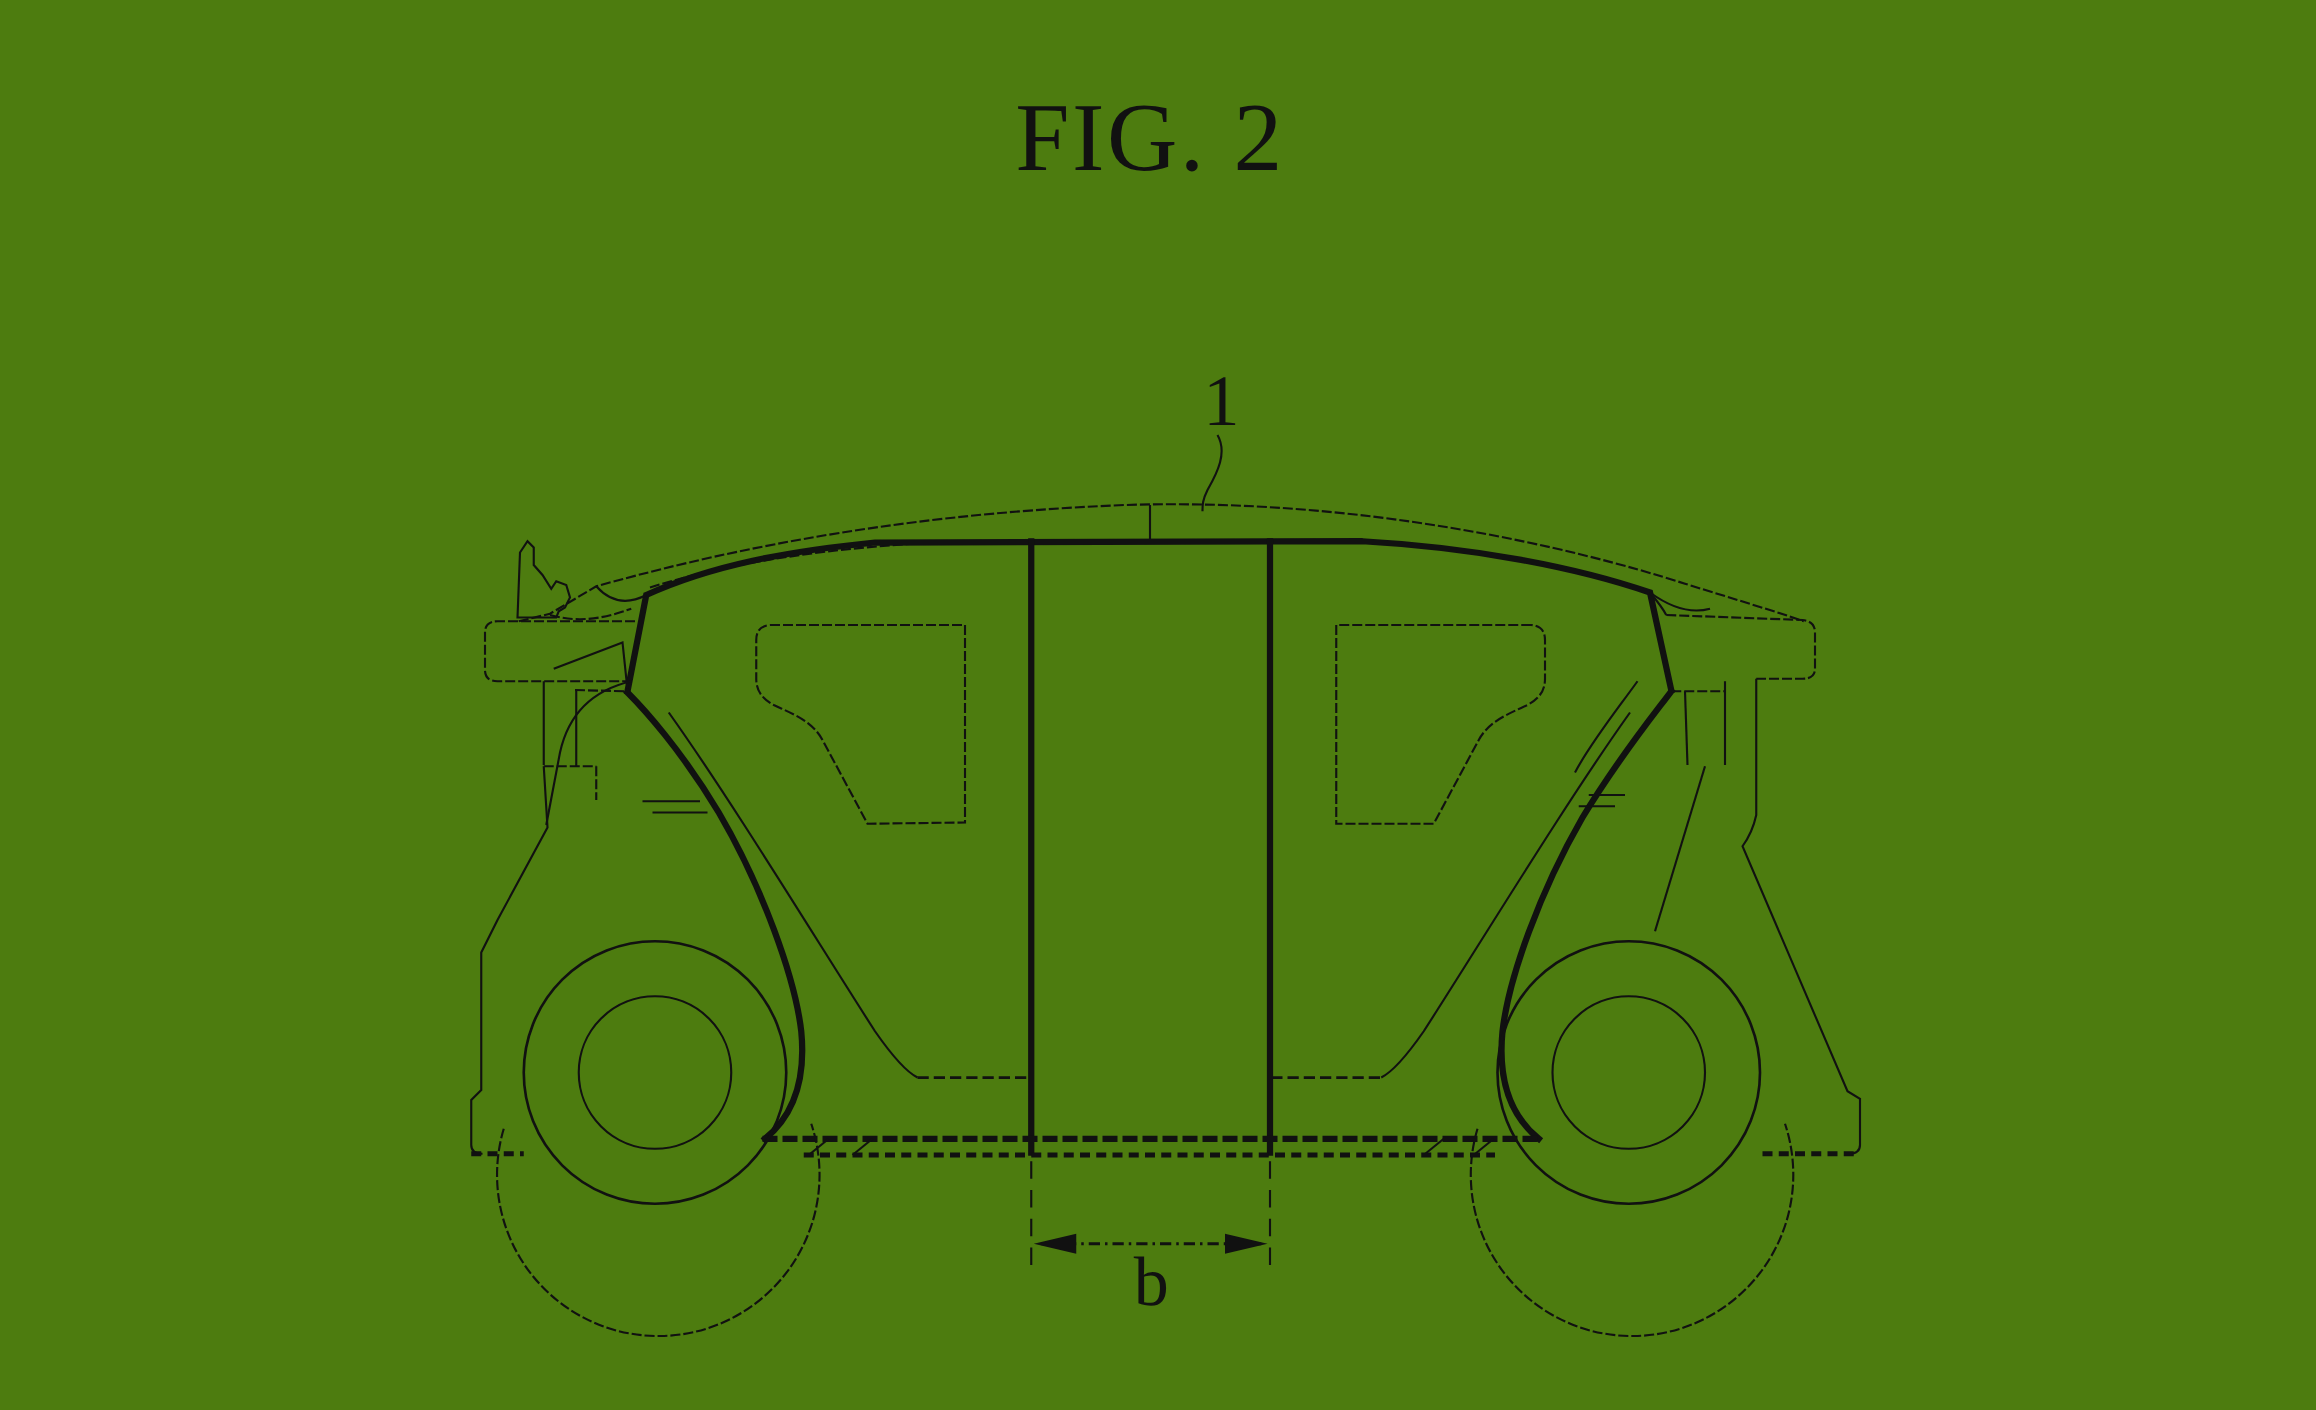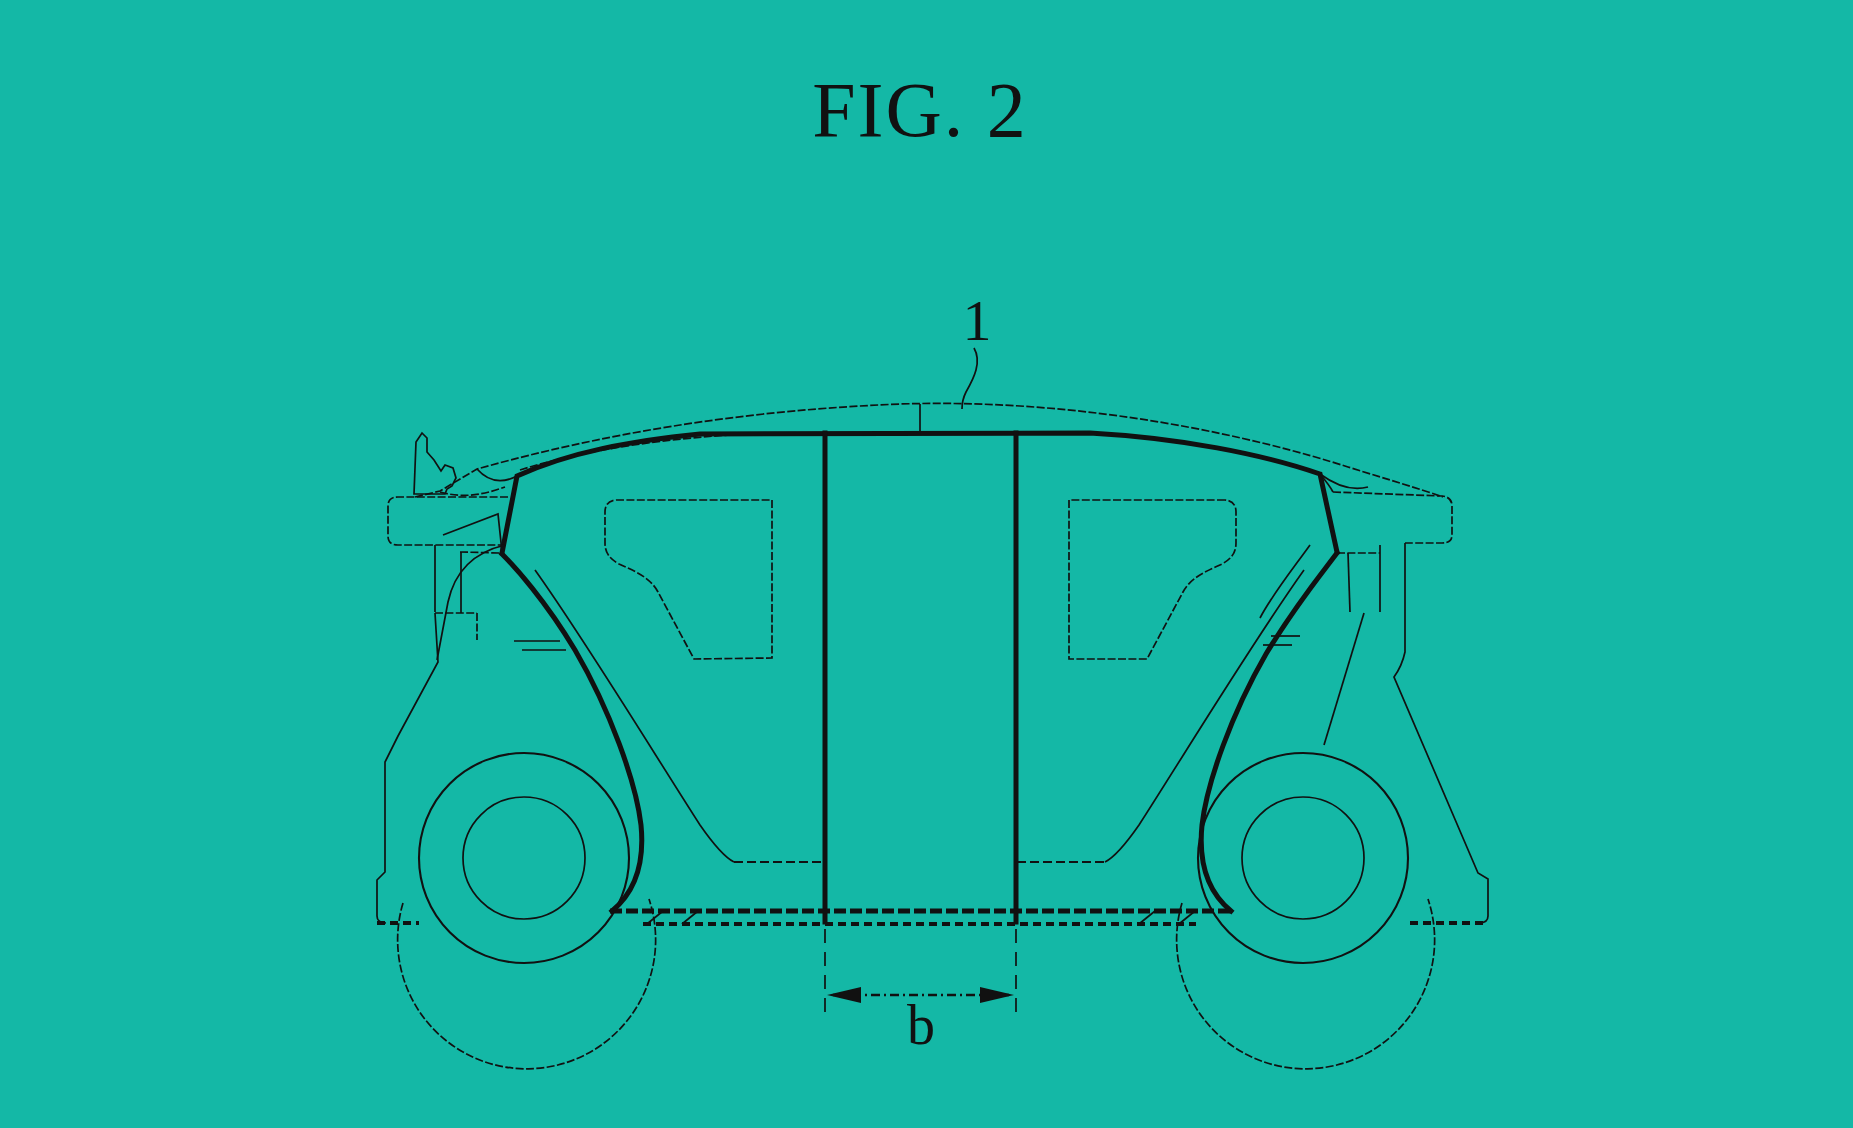--- a/index.html
+++ b/index.html
@@ -1,19 +1,19 @@
 <!DOCTYPE html>
 <html><head>
 <meta charset="utf-8">
 <style>
   html,body{margin:0;padding:0;background:#ffffff;}
   .page{
     position:relative;
     width:1853px;height:1128px;
-    background:#14b8a6;
+    background:#4d7c0f;
     font-family:"Liberation Serif","DejaVu Serif",serif;
     overflow:hidden;
   }
   svg{position:absolute;left:0;top:0;}
   .t  {stroke:#111;stroke-width:1.7;fill:none;}
   .td {stroke:#111;stroke-width:1.7;fill:none;stroke-dasharray:8 2.4;}
   .t2 {stroke:#111;stroke-width:2.1;fill:none;}
   .thk{stroke:#111;stroke-width:5;fill:none;stroke-linecap:square;}
   .thkd{stroke:#111;stroke-width:5;fill:none;stroke-dasharray:12 4;}
   .gnd{stroke:#111;stroke-width:4;fill:none;stroke-dasharray:8 5;}

